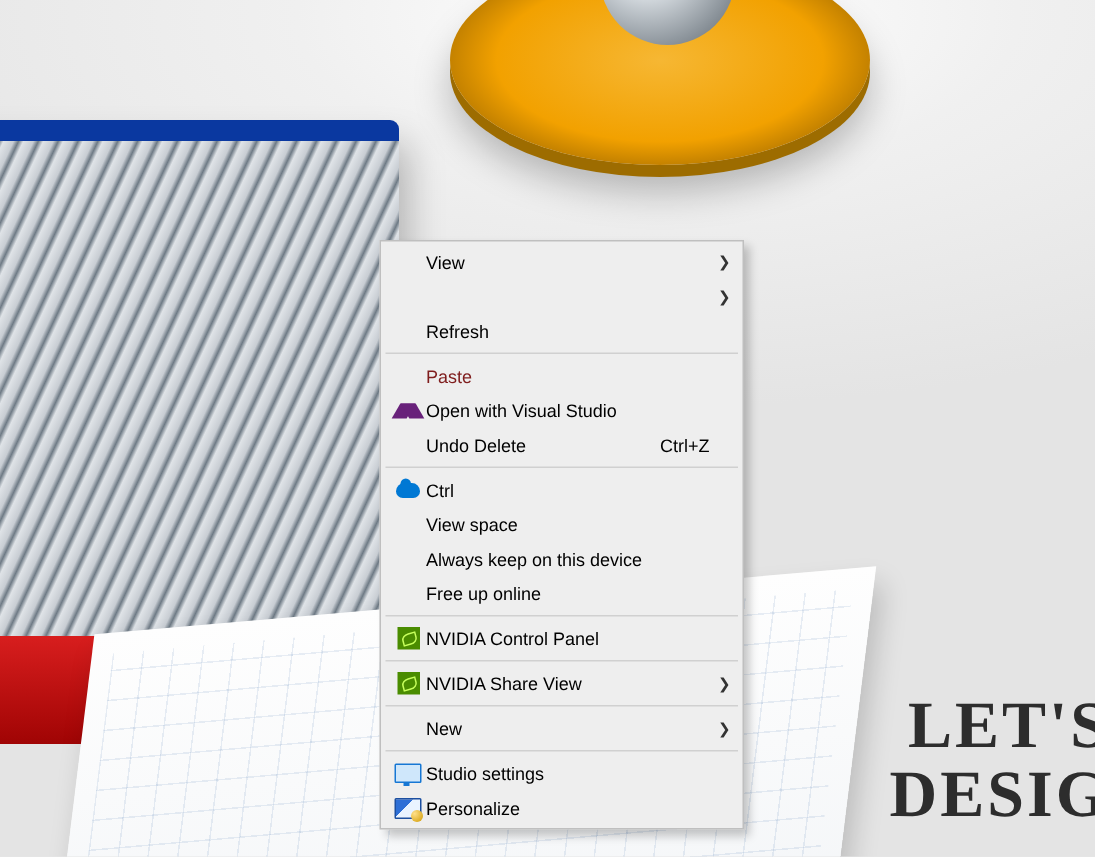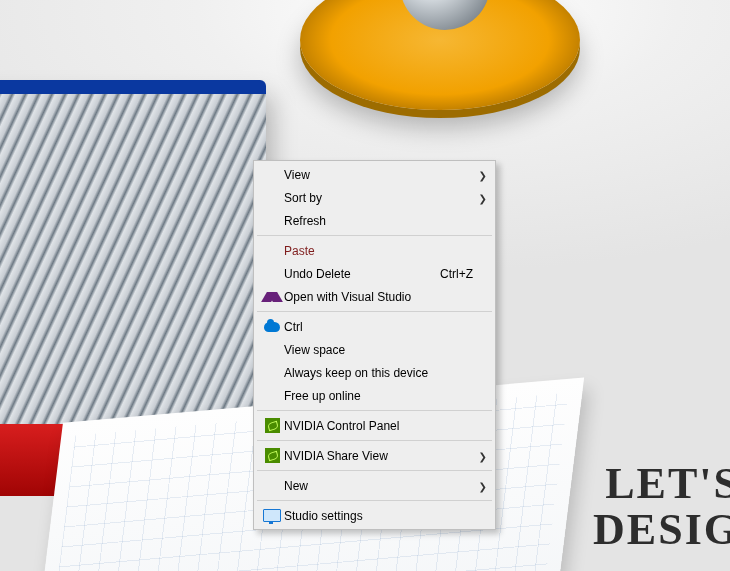--- a/index.html
+++ b/index.html
@@ -243,45 +243,44 @@
 
   <div class="context-menu">
 
     <div class="menu-item">
       <span class="icon-slot"></span>
       <span class="label">View</span>
       <span class="expand">❯</span>
     </div>
     <div class="menu-item">
       <span class="icon-slot"></span>
-      <span class="label">Sort by</span>
       <span class="expand">❯</span>
     </div>
     <div class="menu-item">
       <span class="icon-slot"></span>
       <span class="label">Refresh</span>
     </div>
 
     <div class="separator"></div>
 
     <div class="menu-item disabled">
       <span class="icon-slot"></span>
       <span class="label">Paste</span>
+    </div>
+    <div class="menu-item">
+      <span class="icon-slot">
+          <span class="ic-vs"></span>
+        </span>
+      <span class="label">Open with Visual Studio</span>
     </div>
     <div class="menu-item">
       <span class="icon-slot"></span>
       <span class="label">Undo Delete</span>
       <span class="accel">Ctrl+Z</span>
     </div>
-    <div class="menu-item">
-      <span class="icon-slot">
-          <span class="ic-vs"></span>
-        </span>
-      <span class="label">Open with Visual Studio</span>
-    </div>
 
     <div class="separator"></div>
 
     <div class="menu-item">
       <span class="icon-slot">
           <span class="ic-cloud"></span>
         </span>
       <span class="label">Ctrl</span>
     </div>
     <div class="menu-item">
@@ -325,15 +324,21 @@
     </div>
 
     <div class="separator"></div>
 
     <div class="menu-item">
       <span class="icon-slot">
           <span class="ic-display"></span>
         </span>
       <span class="label">Studio settings</span>
     </div>
+    <div class="menu-item">
+      <span class="icon-slot">
+          <span class="ic-personalize"></span>
+        </span>
+      <span class="label">Personalize</span>
+    </div>
 
   </div>
 </div>
 
 </body></html>

